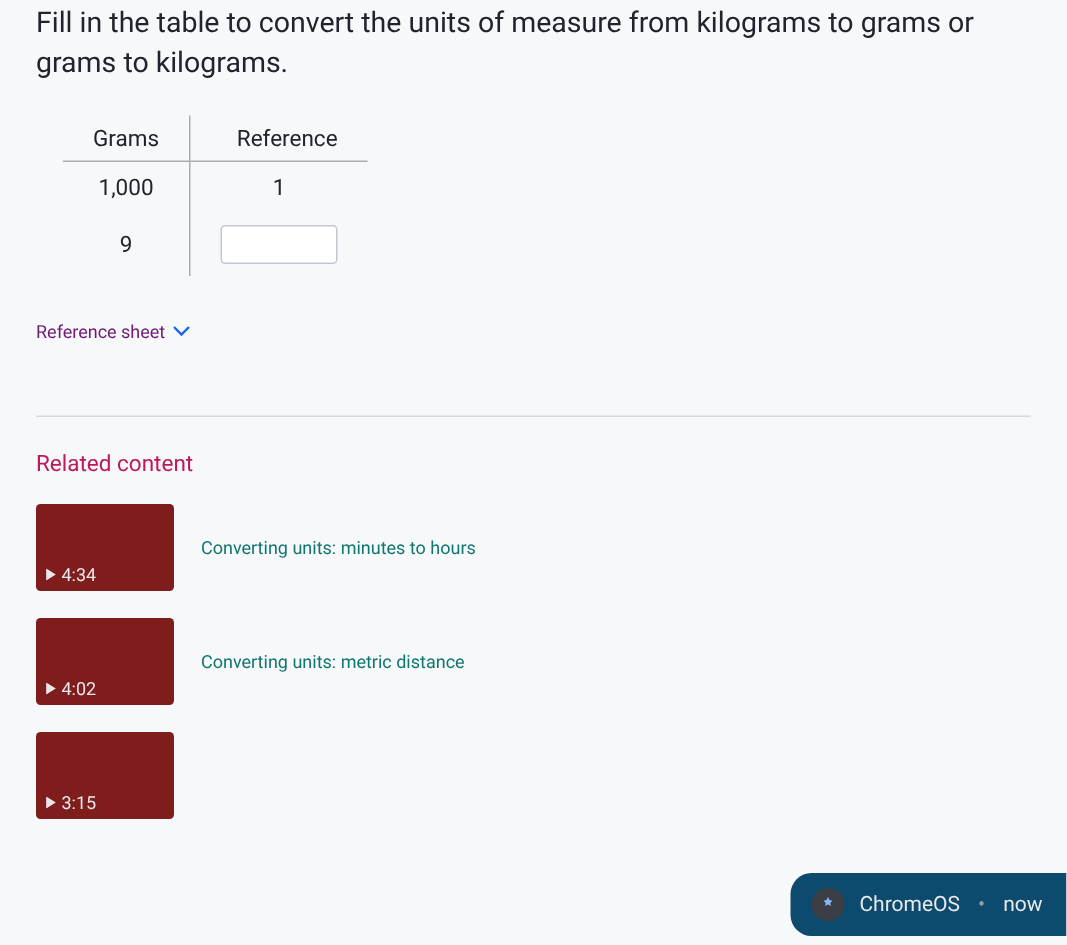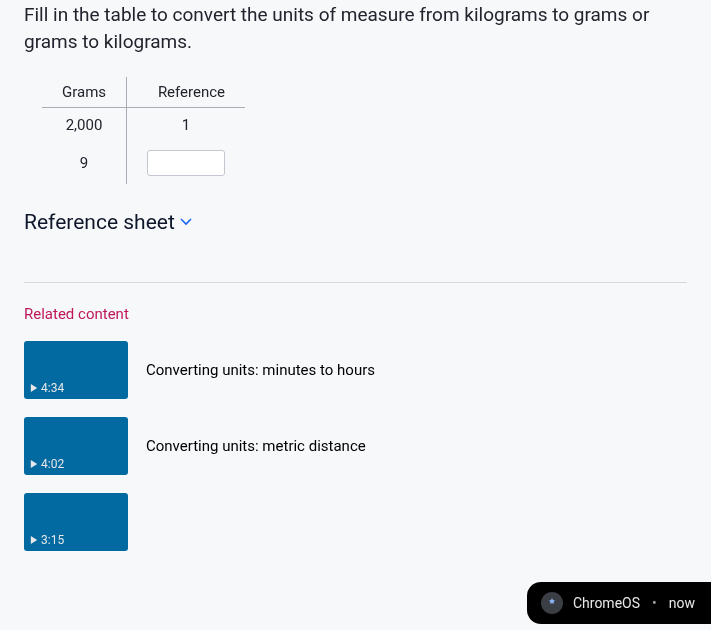--- a/index.html
+++ b/index.html
@@ -46,22 +46,22 @@
   .answer-input {
     width: 78px;
     height: 26px;
     border: 1px solid #c4c7cf;
     border-radius: 3px;
     background: #fff;
     text-align: center;
     font-size: 14px;
   }
   .ref-link {
-    color: #0f172a;
-    font-size: 21px;
+    color: #701a75;
+    font-size: 12px;
     cursor: pointer;
     display: inline-flex;
     align-items: center;
     gap: 5px;
   }
   .ref-link svg { width: 12px; height: 12px; }
   .divider {
     border: none;
     border-top: 1px solid #d6d8da;
     margin: 48px 0 22px 0;
@@ -72,47 +72,47 @@
     margin-bottom: 18px;
   }
   .related-item {
     display: flex;
     align-items: center;
     gap: 18px;
     margin-bottom: 18px;
     cursor: pointer;
   }
   .thumb {
-    width: 104px;
+    width: 92px;
     height: 58px;
-    background: #0369a1;
+    background: #7f1d1d;
     border-radius: 3px;
     position: relative;
     flex-shrink: 0;
   }
   .thumb .time {
     position: absolute;
     left: 6px;
     bottom: 4px;
     color: #e8e8ea;
     font-size: 12px;
     display: flex;
     align-items: center;
     gap: 3px;
   }
   .thumb .time svg { width: 8px; height: 8px; fill: #e8e8ea; }
   .related-title {
-    font-size: 15px;
-    color: #000000;
+    font-size: 12px;
+    color: #0f766e;
   }
   .toast {
     position: absolute;
     right: 0;
     bottom: 6px;
-    background: #000000;
+    background: #0c4a6e;
     color: #e8e8ea;
     border-radius: 14px 0 0 14px;
     padding: 10px 16px 10px 14px;
     display: flex;
     align-items: center;
     gap: 10px;
     font-size: 14px;
   }
   .toast .circle {
     width: 22px; height: 22px; border-radius: 50%;
@@ -131,21 +131,21 @@
 
   <table class="tbl">
     <thead>
       <tr>
         <th>Grams</th>
         <th>Reference</th>
       </tr>
     </thead>
     <tbody>
       <tr>
-        <td>2,000</td>
+        <td>1,000</td>
         <td>1</td>
       </tr>
       <tr>
         <td>9</td>
         <td>
           <input class="answer-input" value="" style="">
         </td>
       </tr>
     </tbody>
   </table>

